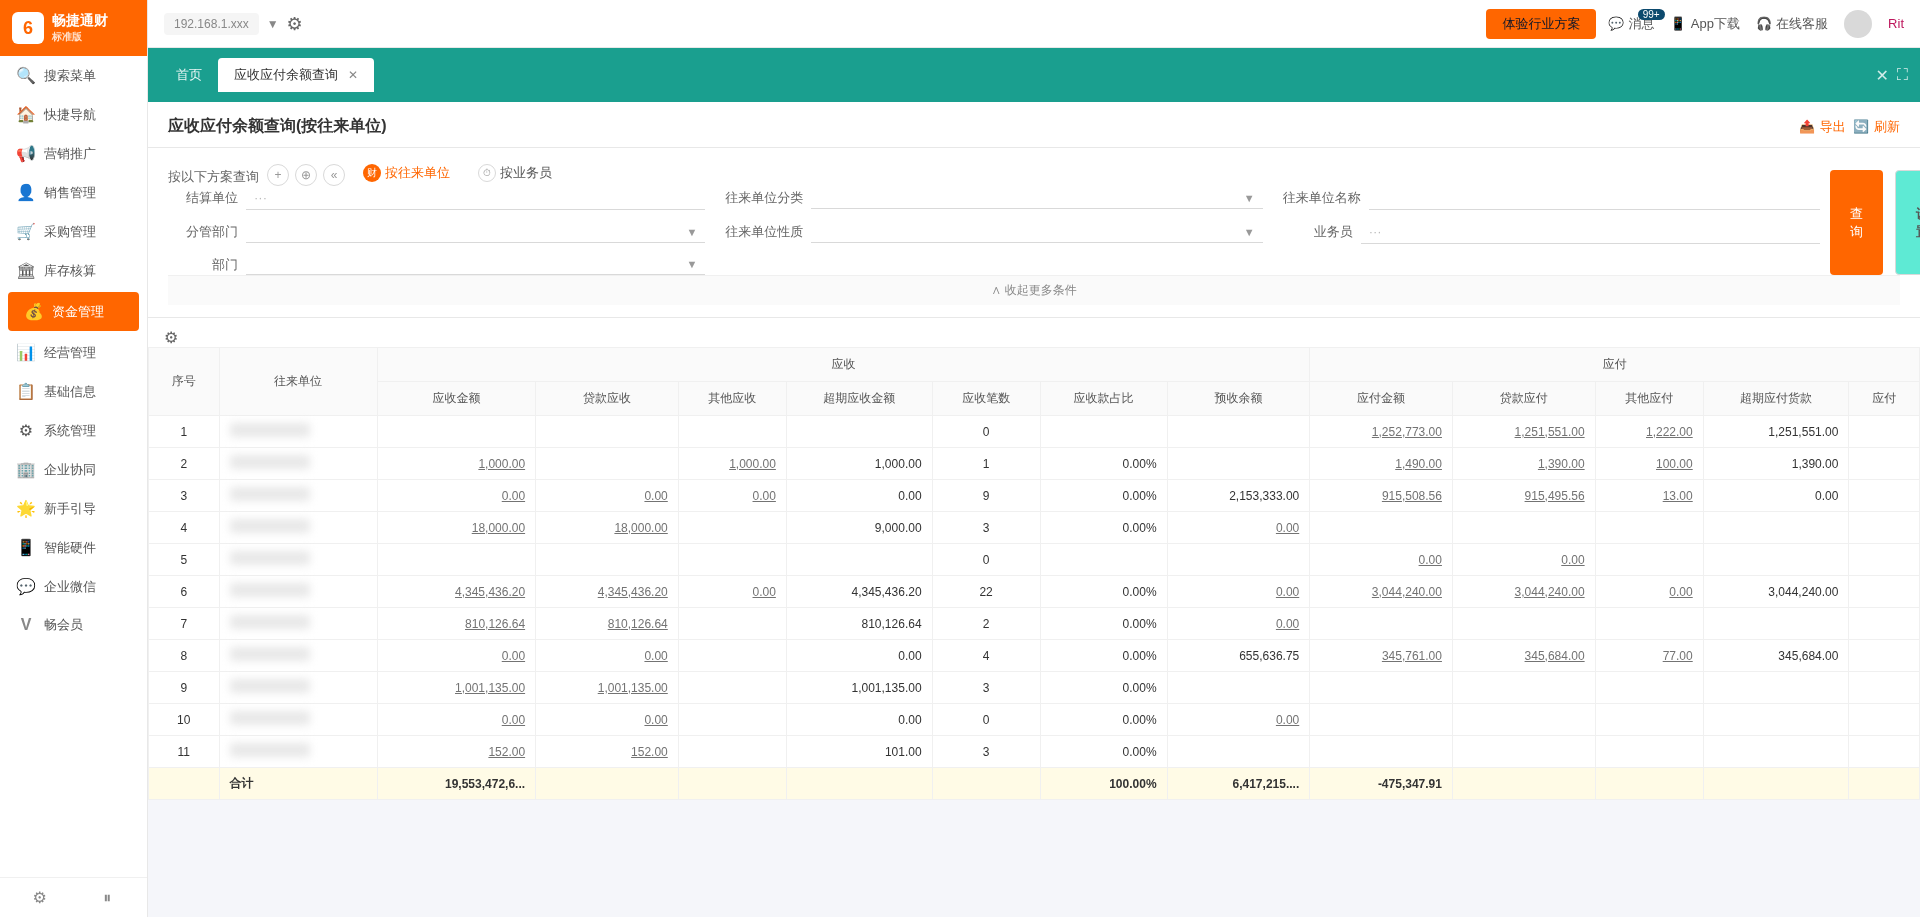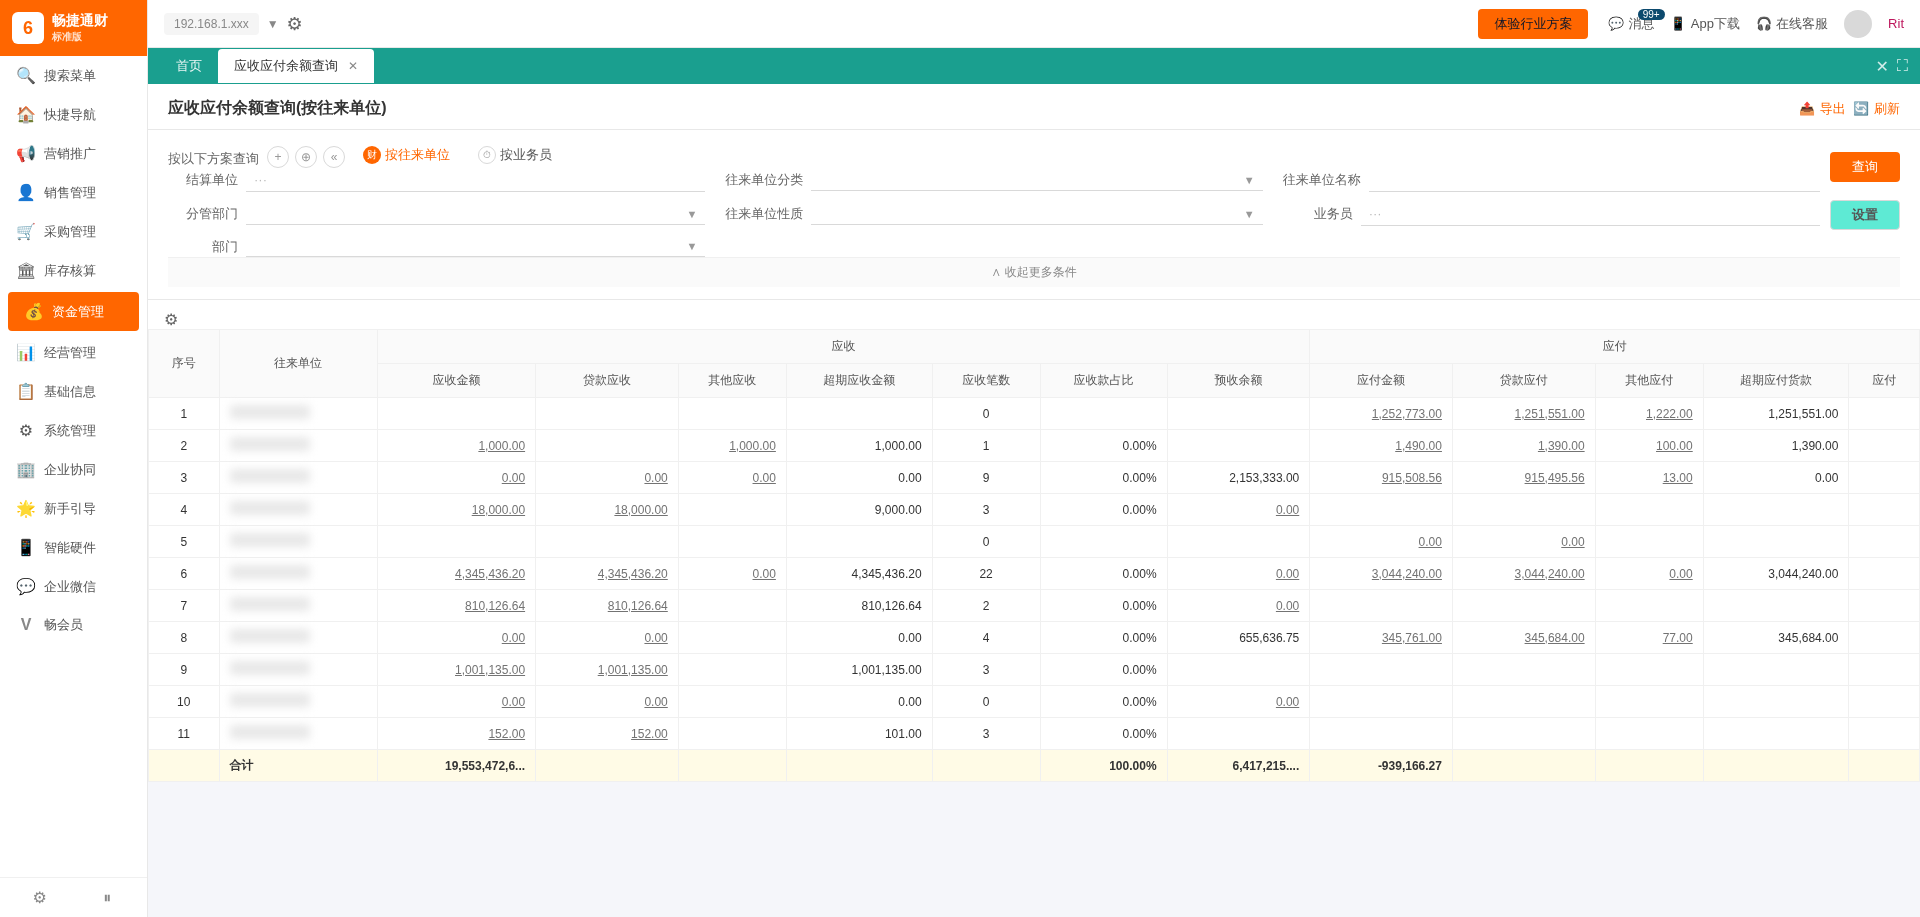--- a/index.html
+++ b/index.html
@@ -14,33 +14,33 @@
     .sidebar-item { display: flex; align-items: center; padding: 10px 16px; cursor: pointer; color: #555; font-size: 13px; }
     .sidebar-item.active { background: #ff6600; color: #fff; border-radius: 4px; margin: 2px 8px; }
     .sidebar-item .s-icon { margin-right: 8px; font-size: 16px; width: 20px; text-align: center; }
     .sidebar-bottom { margin-top: auto; border-top: 1px solid #f0f0f0; display: flex; padding: 10px; gap: 8px; }
     .sidebar-bottom-btn { flex: 1; display: flex; align-items: center; justify-content: center; color: #888; cursor: pointer; font-size: 16px; }
 
     
     .main { flex: 1; display: flex; flex-direction: column; overflow: hidden; }
 
     
-    .top-header { height: 48px; background: #fff; display: flex; align-items: center; padding: 4px 16px; border-bottom: 1px solid #e8e8e8; gap: 20px; }
+    .top-header { height: 48px; background: #fff; display: flex; align-items: center; padding: 4px 16px; border-bottom: 1px solid #e8e8e8; gap: 12px; }
     .header-breadcrumb { display: flex; align-items: center; gap: 8px; flex: 1; }
     .header-addr { color: #888; font-size: 12px; background: #f5f5f5; padding: 4px 10px; border-radius: 4px; }
     .header-chevron { color: #888; font-size: 12px; }
     .header-settings-btn { color: #666; font-size: 18px; cursor: pointer; }
     .header-industry-btn { background: #ff6600; color: #0f172a; padding: 6px 16px; border-radius: 4px; border: none; cursor: pointer; font-size: 13px; }
     .header-right { display: flex; align-items: center; gap: 16px; margin-left: auto; }
     .header-right-item { display: flex; align-items: center; gap: 4px; color: #555; font-size: 13px; cursor: pointer; position: relative; }
     .badge { background: #0c4a6e; color: #fff; border-radius: 8px; padding: 0 5px; font-size: 10px; position: absolute; top: -6px; right: -10px; }
     .user-avatar { width: 28px; height: 28px; border-radius: 50%; background: #d9d9d9; }
 
     
-    .tabs { display: flex; align-items: center; background: #1a9f8f; height: 36px; padding: 0 12px; }
+    .tabs { display: flex; align-items: center; background: #1a9f8f; height: 54px; padding: 0 12px; }
     .tab { padding: 8px 16px; color: rgba(255,255,255,0.8); cursor: pointer; font-size: 13px; border-radius: 4px 4px 0 0; display: flex; align-items: center; gap: 6px; }
     .tab.active { background: #fff; color: #333; }
     .tab-close { font-size: 12px; color: #888; margin-left: 4px; cursor: pointer; }
     .tab-home { color: rgba(255,255,255,0.9); }
     .tabs-right { margin-left: auto; display: flex; gap: 8px; }
     .tabs-right-btn { color: rgba(255,255,255,0.8); cursor: pointer; font-size: 16px; }
 
     
     .content { flex: 1; background: #f5f6fa; overflow-y: auto; padding: 0; }
     .page-header { background: #fff; padding: 14px 20px 10px; display: flex; align-items: center; justify-content: space-between; border-bottom: 1px solid #e8e8e8; }
@@ -83,21 +83,21 @@
     .col-row-num { color: #999; text-align: center; }
     .th-group { text-align: center; }
     .blurred { filter: blur(4px); color: transparent; background: #e8e8e8; border-radius: 2px; display: inline-block; width: 80px; height: 14px; }
 
     .section-header { padding: 10px 16px 0; display: flex; align-items: center; }
     .btn-query { background: #ff6600; color: #fff; border: none; padding: 6px 20px; border-radius: 4px; cursor: pointer; font-size: 13px; }
     .btn-settings { background: #5eead4; color: #555; border: 1px solid #d9d9d9; padding: 5px 20px; border-radius: 4px; cursor: pointer; font-size: 13px; font-weight: bold; }
 
     .filter-container { position: relative; display: flex; gap: 0; }
     .filter-left { flex: 1; }
-    .filter-right { width: 80px; padding: 10px 0 0 10px; display: flex; flex-direction: column; gap: 18px; }
+    .filter-right { width: 80px; padding: 10px 0 0 10px; display: flex; gap: 12px; }
 
     .scrollable-table { overflow-x: auto; max-height: 500px; overflow-y: auto; }
   </style>
 </head>
 <body>
 
 <div class="sidebar">
   <div class="sidebar-logo">
     <div class="logo-icon">
       <span>6</span>
@@ -524,21 +524,21 @@
             <tr class="total-row">
               <td class="center"></td>
               <td class="left">合计</td>
               <td>19,553,472,6...</td>
               <td></td>
               <td></td>
               <td></td>
               <td class="center"></td>
               <td>100.00%</td>
               <td>6,417,215....</td>
-              <td>-939,166.27</td>
+              <td>-475,347.91</td>
               <td></td>
               <td></td>
               <td></td>
               <td></td>
             </tr>
           </tbody>
         </table>
       </div>
     </div>
   </div>

